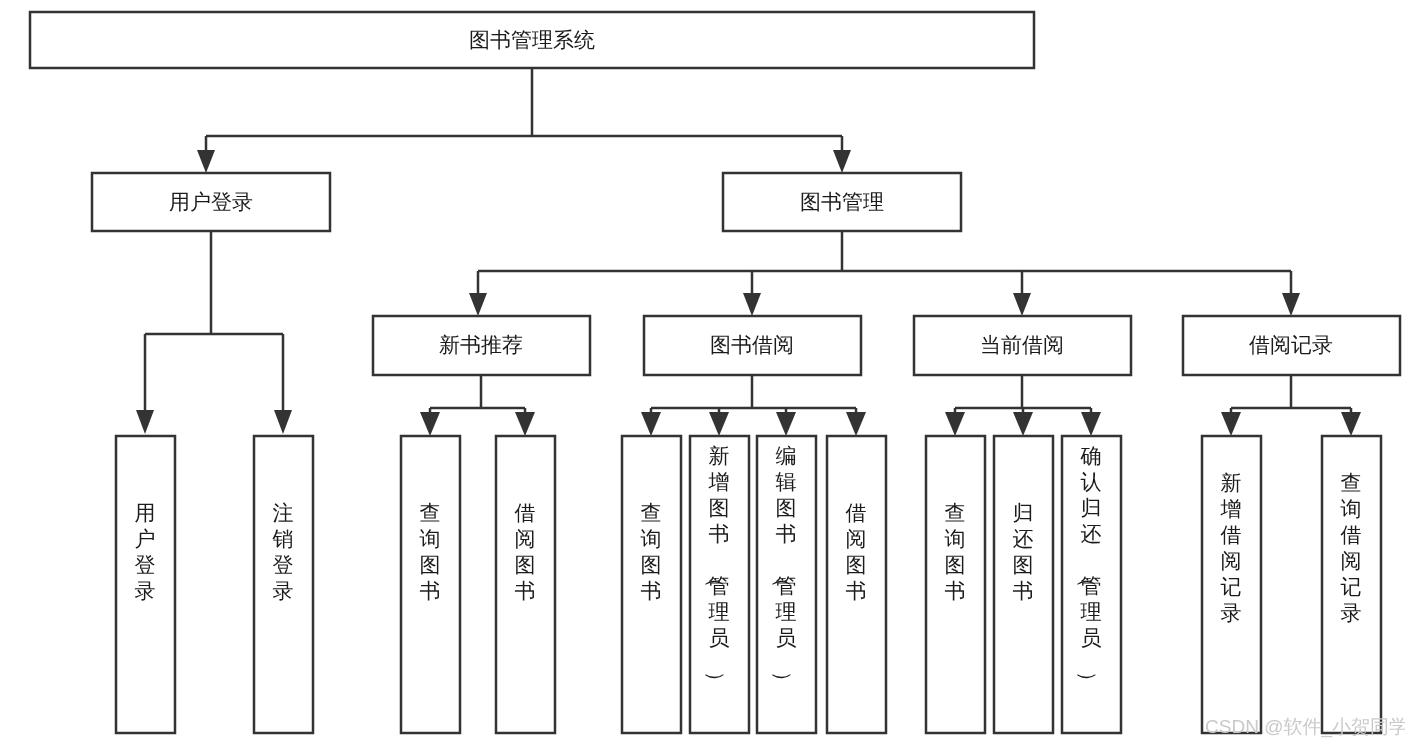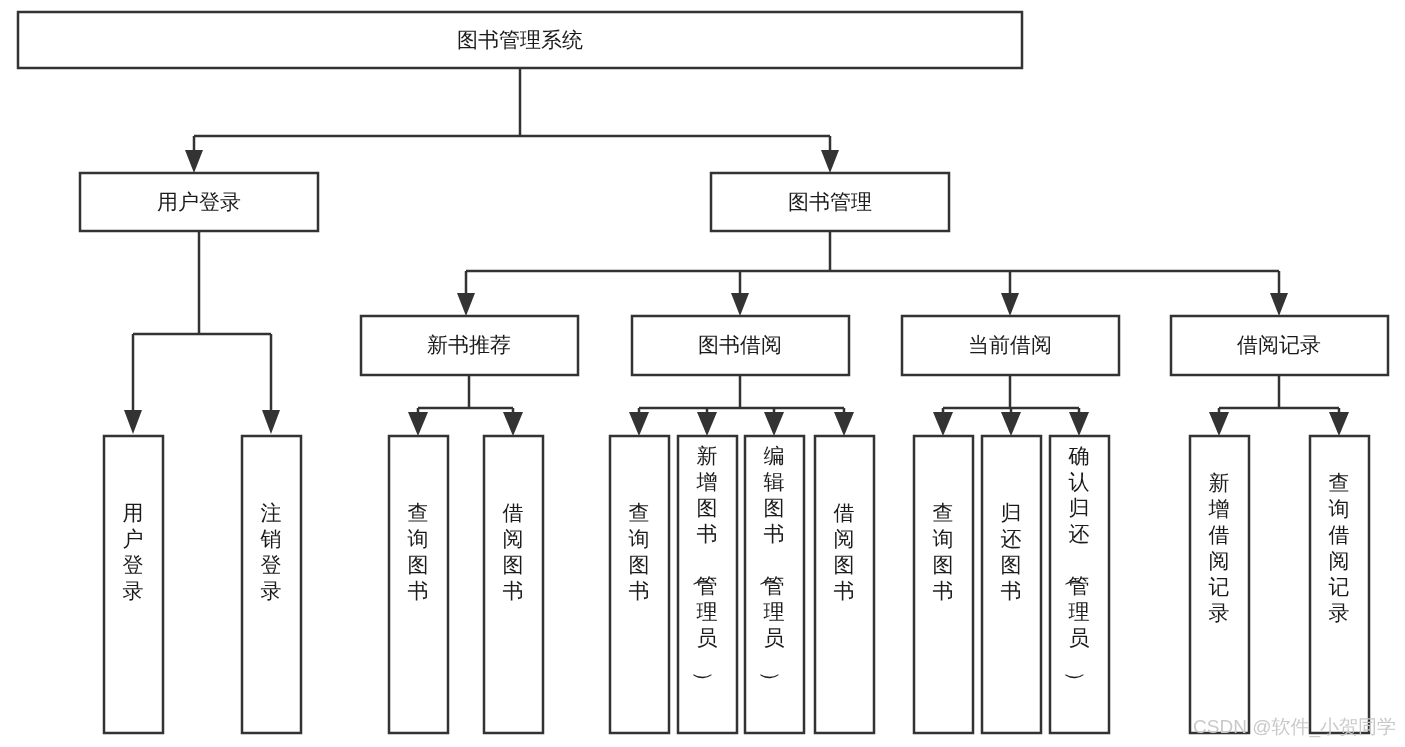--- a/index.html
+++ b/index.html
@@ -9,21 +9,21 @@
   }
   body {
     width: 1405px;
     height: 747px;
     font-family: "Liberation Sans", "DejaVu Sans", sans-serif;
     overflow: hidden;
     position: relative;
   }
   #diagram-root {
     position: absolute;
-    left: 0; top: 0;
+    left: 12px; top: 0;
     width: 1277px;
     height: 747px;
   }
   svg.diagram {
     display: block;
     width: 1405px;
     height: 747px;
   }
   .node-box {
     fill: #ffffff;

